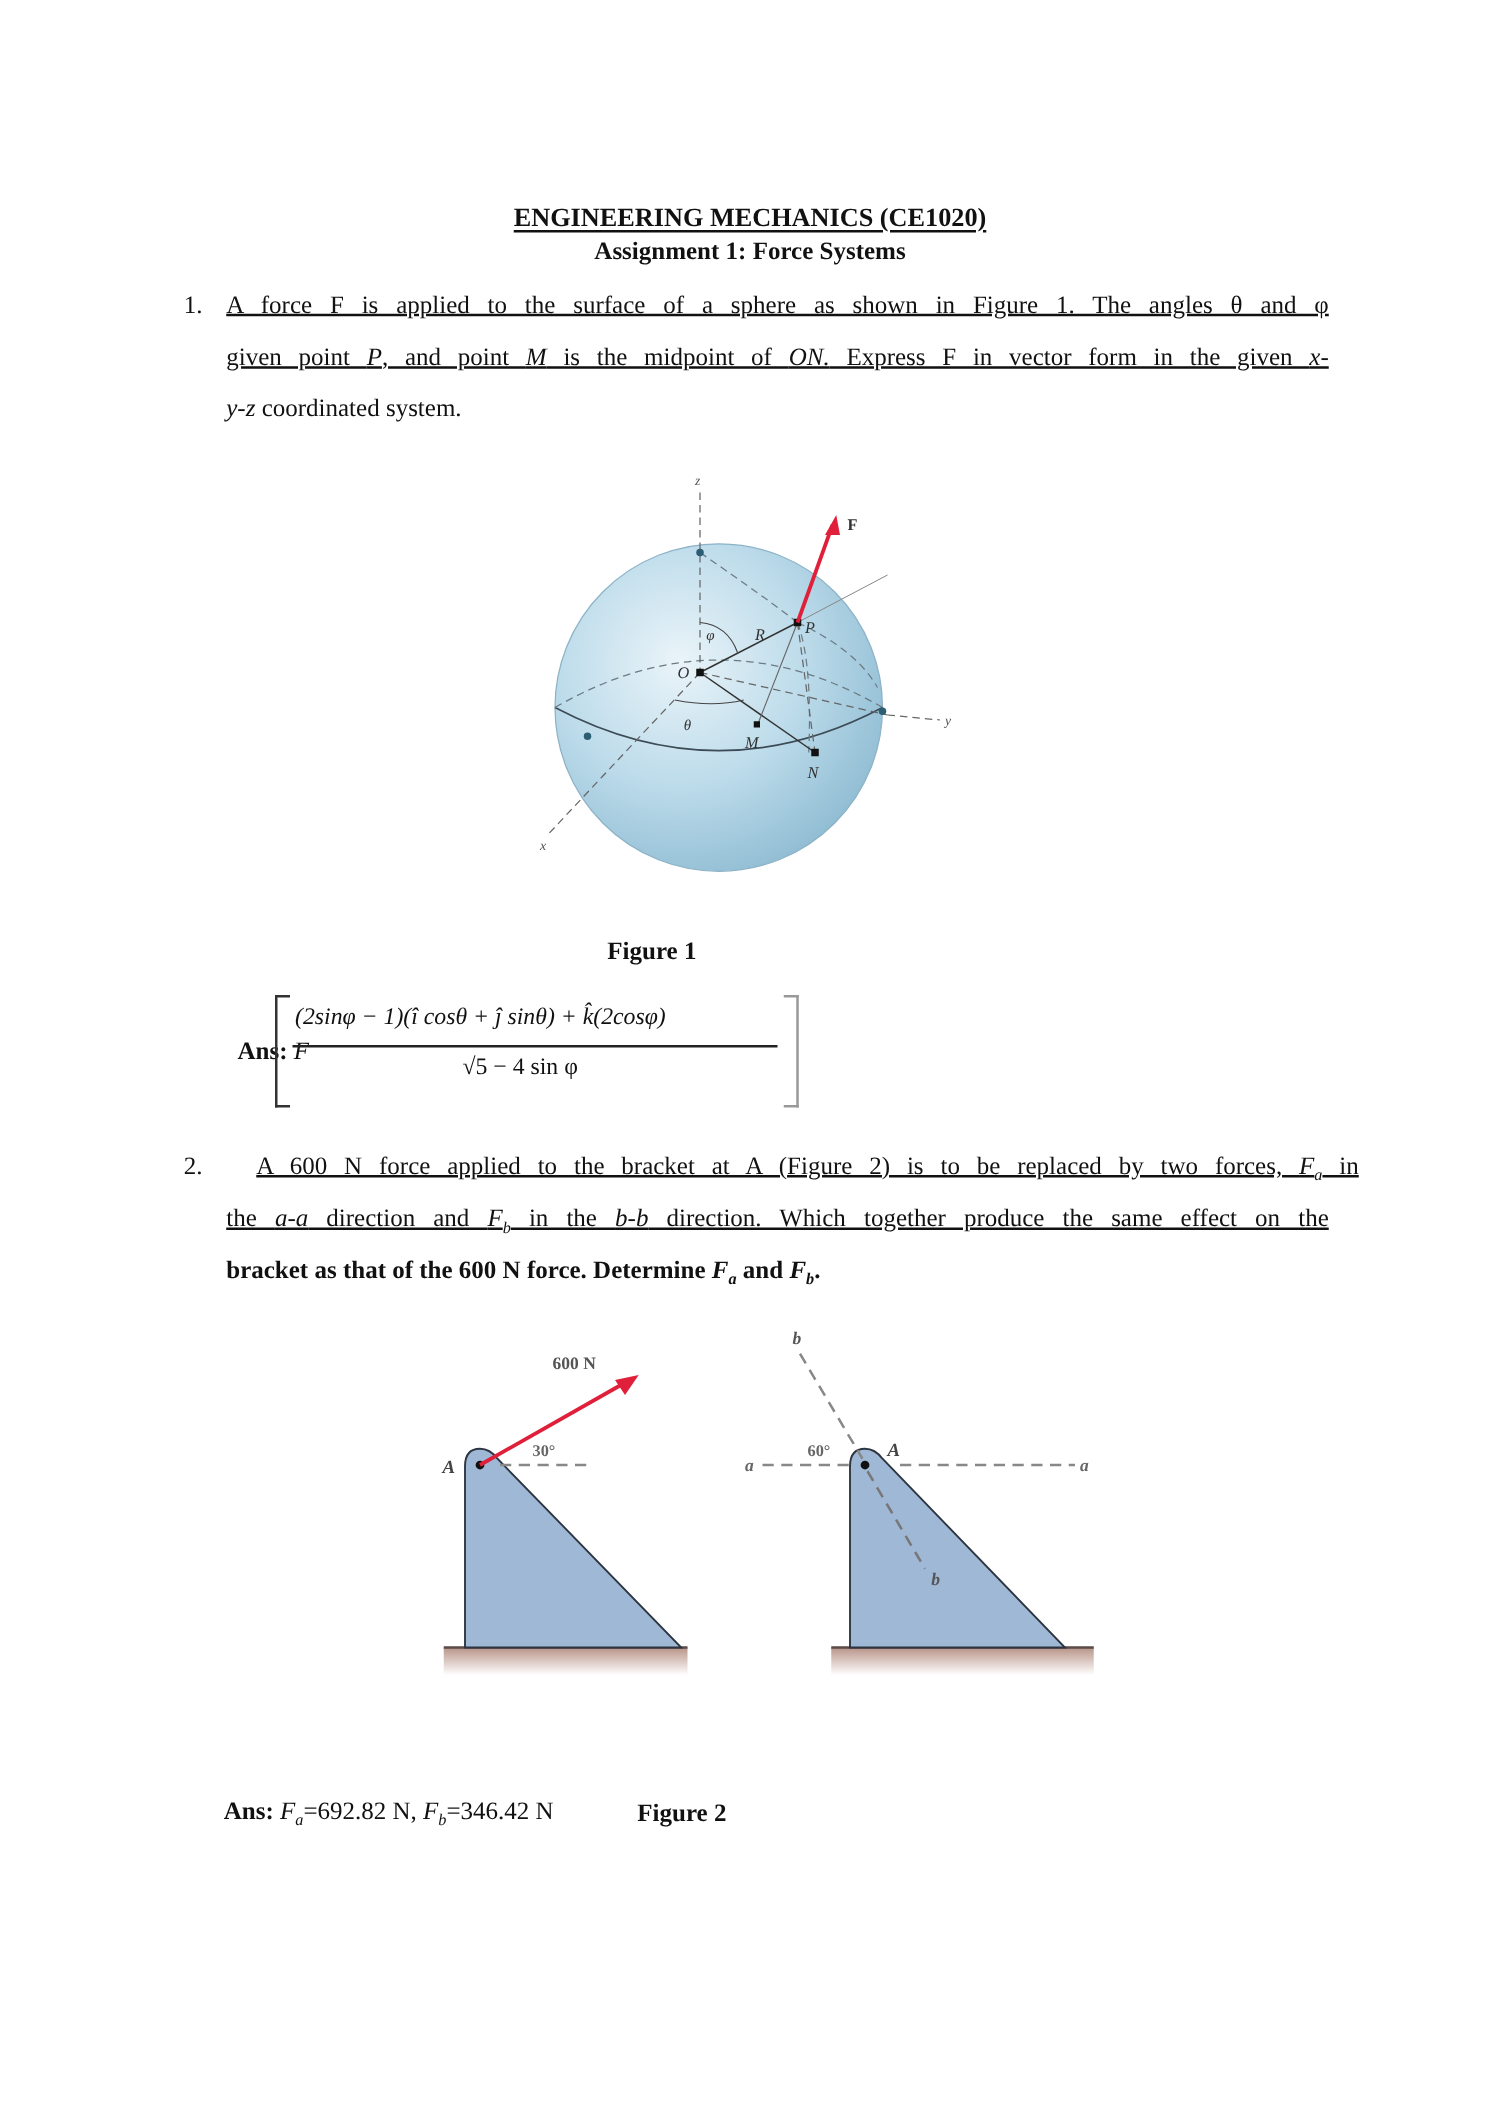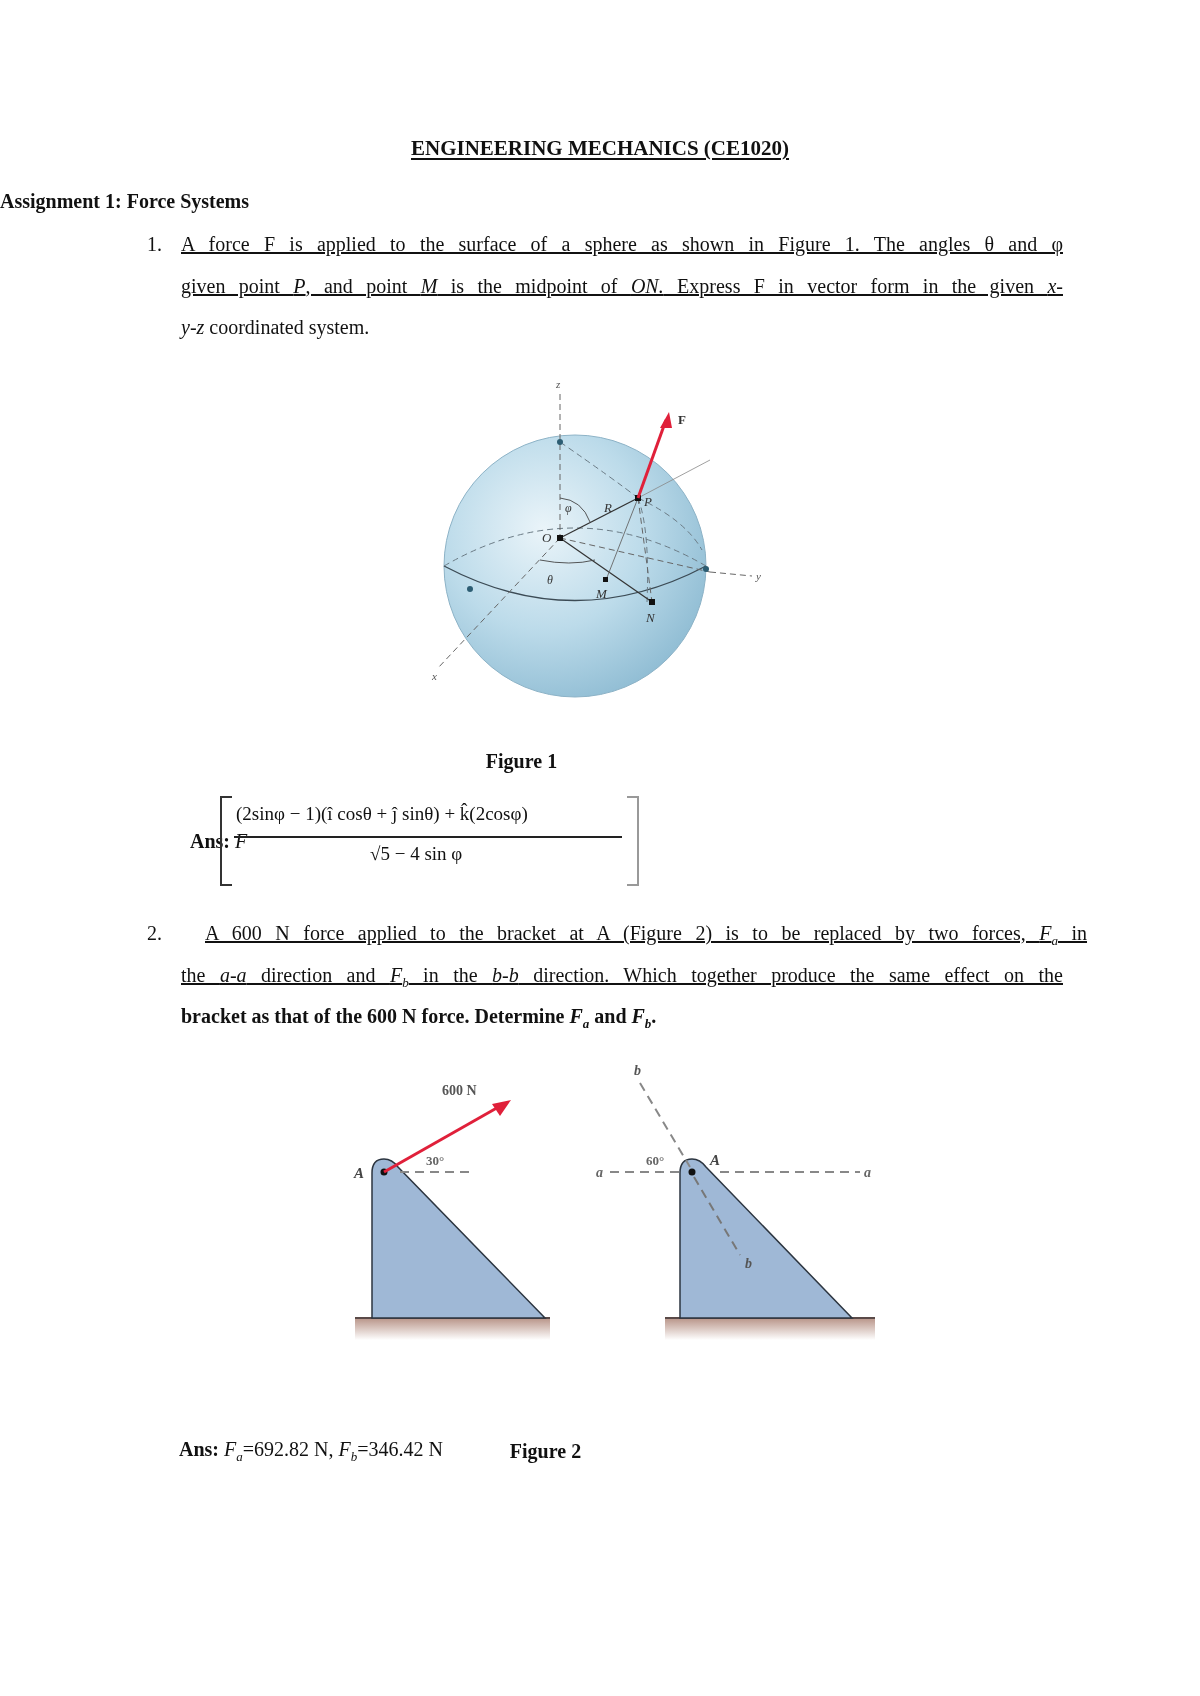--- a/index.html
+++ b/index.html
@@ -1,21 +1,21 @@
 <!DOCTYPE html>
 <html><head>
 <meta charset="utf-8">
 <style>
   html, body { margin:0; padding:0; background:#ffffff; }
   body { width:1200px; height:1696px; position:relative; overflow:hidden;
          font-family:"Liberation Serif", "DejaVu Serif", serif; color:#111; }
   .abs { position:absolute; }
-  .title { left:0; width:1200px; top:136px; text-align:center; font-weight:bold; font-size:21px; }
+  .title { left:0; width:1200px; top:162px; text-align:center; font-weight:bold; font-size:21px; }
   .title span { text-decoration:underline; text-underline-offset:3px; }
-  .subtitle { left:0; width:1200px; top:190px; font-weight:bold; font-size:20px; }
+  .subtitle { left:0; width:1200px; top:190px; text-align:center; font-weight:bold; font-size:20px; }
   .qnum { font-size:20px; }
   .qline { font-size:20px; white-space:nowrap; }
   .justify { text-align:justify; text-align-last:justify;text-decoration:underline; }
   .figcap { left:0; width:1043px; text-align:center; font-weight:bold; font-size:20px; }
   .ans { font-size:20px; }
   .ans b { font-weight:bold; }
   .i { font-style:italic; }
   sub { font-size:13px; font-style:italic; }
   .bracket { position:absolute; border:2px solid #333; width:10px; }
   .bracket.left { border-right:none; }
@@ -98,21 +98,21 @@
   <text x="145" y="142" font-size="12" font-style="italic" fill="#333">φ</text>
   <text x="127" y="214" font-size="12" font-style="italic" fill="#333">θ</text>
 </svg>
 <div class="abs figcap" style="top:750px;">Figure 1</div>
 
 <div class="abs ans" style="left:145px; top:830px;margin-left:45px;">
   <b>Ans:</b> <span class="i">F</span>
 </div>
 <div class="bracket left" style="left:220px; top:796px; height:86px;"></div>
 <div class="bracket right" style="left:627px; top:796px; height:86px;"></div>
-<div class="num" style="left:236px; top:803px; font-size:19px;">(2sinφ − 1)(î cosθ + ĵ sinθ) + k̂(2cosφ)</div>
+<div class="num" style="left:236px; top:803px; font-size:19px;font-style:italic;">(2sinφ − 1)(î cosθ + ĵ sinθ) + k̂(2cosφ)</div>
 <div class="fracline" style="left:234px; top:836px; width:388px;"></div>
 <div class="num" style="left:370px; top:843px; font-size:19px;">√5 − 4 sin φ</div>
 
 <div class="abs qnum" style="left:147px; top:922px;">2.</div>
 <div class="abs qline justify" style="left:168px; top:922px; width:882px;margin-left:37px;">
   <span>A 600 N force applied to the bracket at A (Figure 2) is to be replaced by two forces, </span><span class="i">F</span><sub>a</sub><span> in</span>
 </div>
 <div class="abs qline justify" style="left:181px; top:964px; width:882px;">
   <span>the </span><span class="i">a-a</span><span> direction and </span><span class="i">F</span><sub>b</sub><span> in the </span><span class="i">b-b</span><span> direction. Which together produce the same effect on the</span>
 </div>

